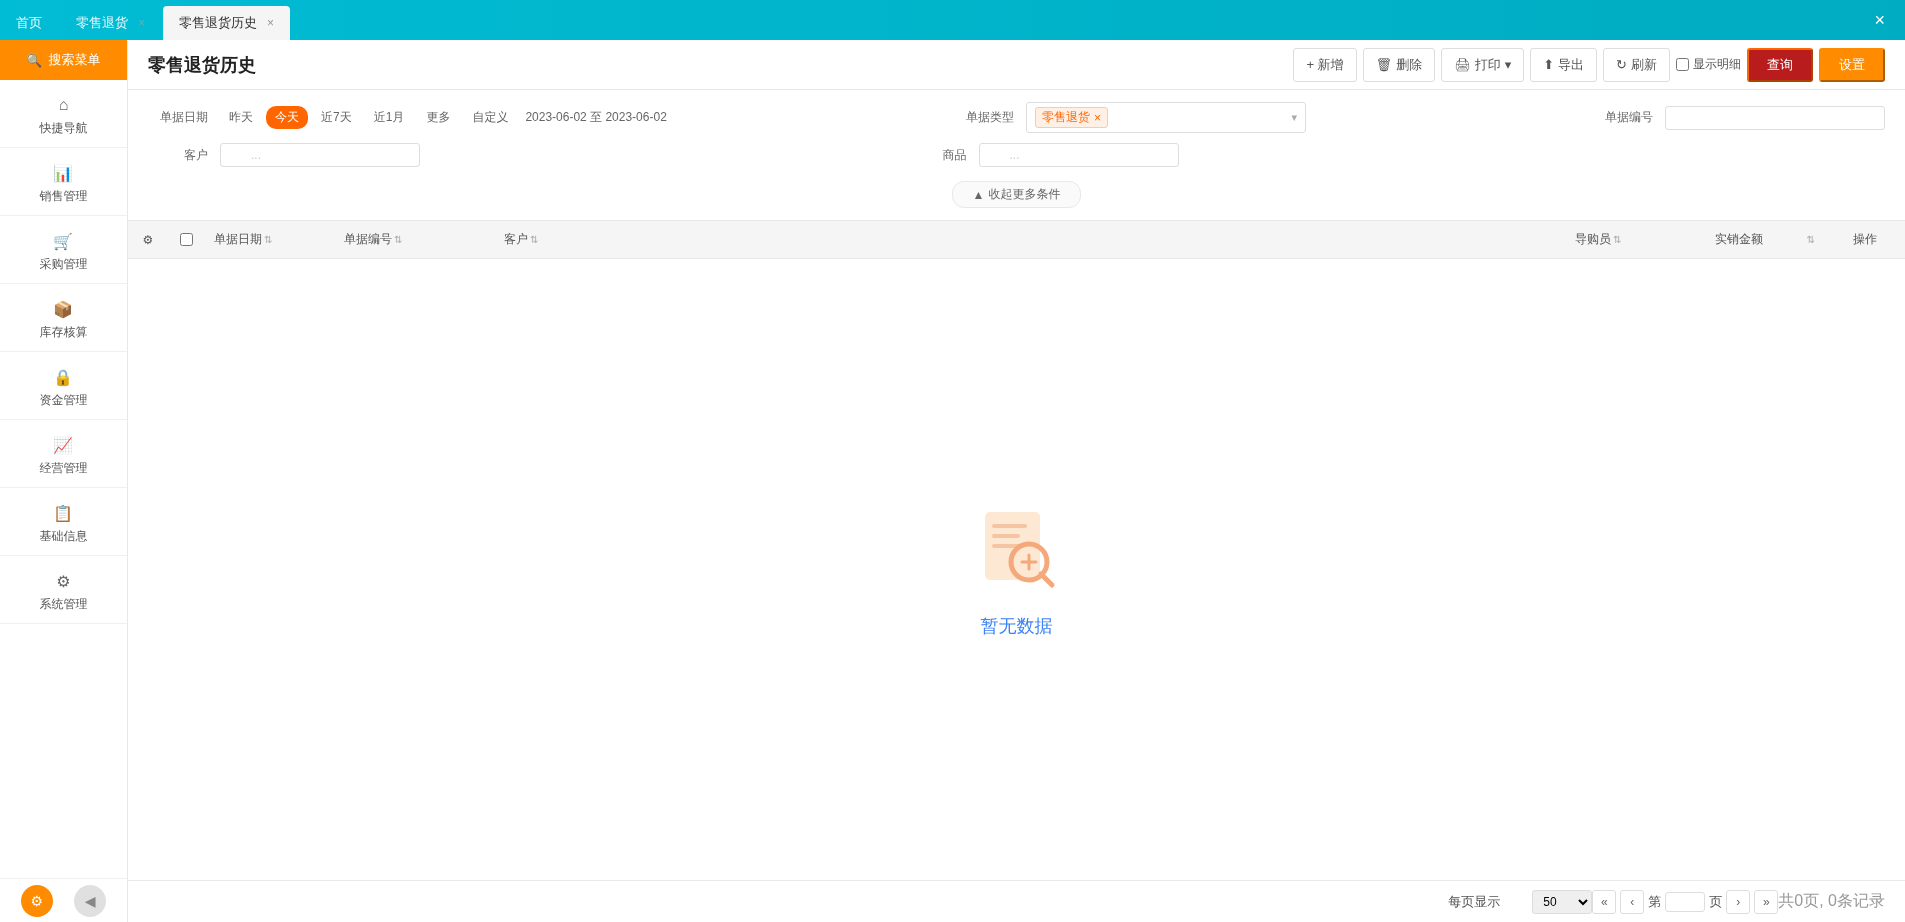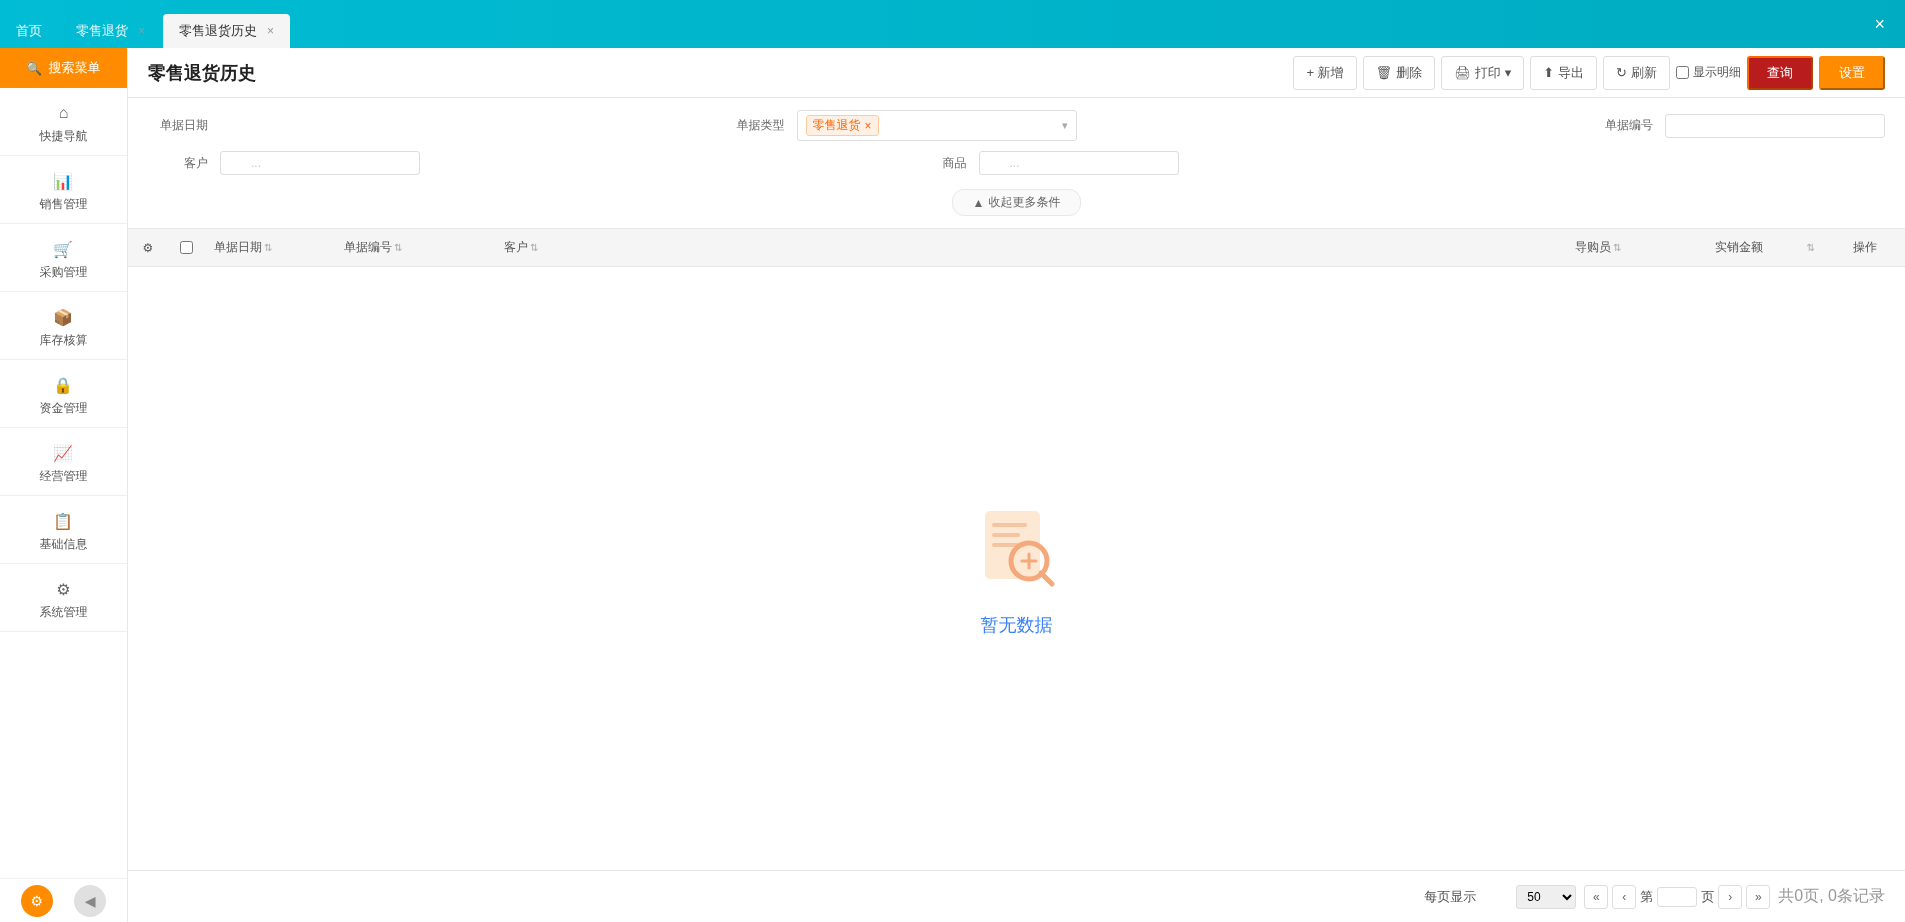--- a/index.html
+++ b/index.html
@@ -1,20 +1,20 @@
 <!DOCTYPE html>
 <html><head>
   <meta charset="utf-8">
   <style>
     * { box-sizing: border-box; margin: 0; padding: 0; font-family: 'Microsoft YaHei', Arial, sans-serif; }
     body { width: 1905px; height: 922px; overflow: hidden; background: #f5f5f5; display: flex; flex-direction: column; }
 
     
     .top-bar {
-      height: 48px;
+      height: 40px;
       background: linear-gradient(to right, #00bcd4, #00acc1);
       display: flex;
       align-items: center;
       padding: 0;
       flex-shrink: 0;
     }
     .top-bar-tabs {
       display: flex;
       height: 100%;
       align-items: flex-end;
@@ -354,28 +354,28 @@
       width: 100px;
       height: 100px;
     }
     .empty-text {
       font-size: 18px;
       color: #3b82f6;
     }
 
     
     .pagination {
-      height: 52px;
+      height: 42px;
       background: white;
       border-top: 1px solid #e8e8e8;
       display: flex;
       align-items: center;
       justify-content: flex-end;
       padding: 0 20px;
-      gap: 8px;
+      gap: 0;
       font-size: 13px;
       color: #555;
       flex-shrink: 0;
     }
     .page-select {
       border: 1px solid #ddd;
       border-radius: 3px;
       padding: 3px 6px;
       font-size: 12px;
       width: 60px;
@@ -512,20 +512,29 @@
         </label>
         <button class="btn-query">查询</button>
         <button class="btn-setting">设置</button>
       </div>
     </div>
 
     <div class="filter-area">
       <div class="filter-row">
 
         <span class="filter-label">单据日期</span>
+        <div class="filter-date-btns">
+          <span class="date-btn">昨天</span>
+          <span class="date-btn active">今天</span>
+          <span class="date-btn">近7天</span>
+          <span class="date-btn">近1月</span>
+          <span class="date-btn">更多</span>
+          <span class="date-btn">自定义</span>
+          <span class="date-range">2023-06-02 至 2023-06-02</span>
+        </div>
 
         <div style="flex:1"></div>
 
         <span class="filter-label">单据类型</span>
         <div class="filter-select">
           <div class="filter-tag">
             <span>零售退货</span>
             <span>×</span>
           </div>
           <div style="flex:1"></div>

